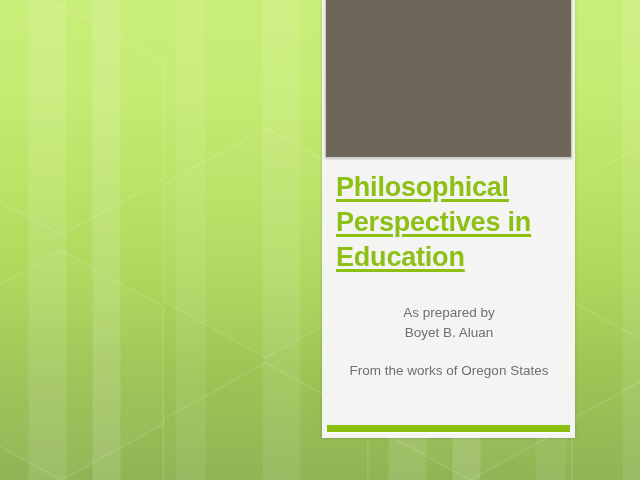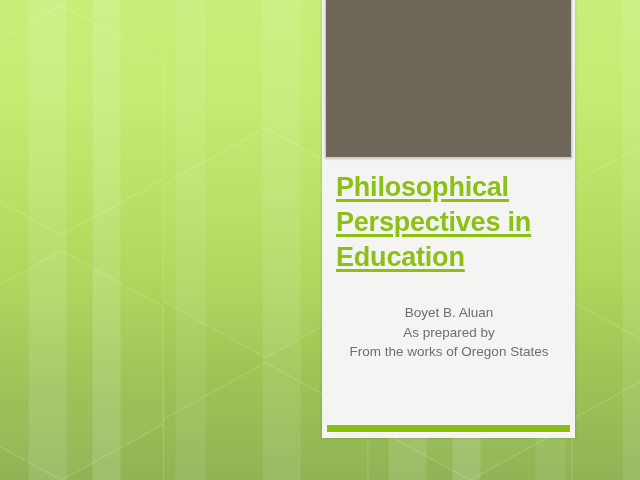--- a/index.html
+++ b/index.html
@@ -107,20 +107,21 @@
     left: 330px;
     top: 303px;
     width: 238px;
     text-align: center;
     color: #6f6f6f;
     font-size: 13.5px;
     line-height: 1.45;
   }
 
   .subtitle-group + .subtitle-group {
+    margin-top: 19px;
   }
 
   .accent-bar {
     position: absolute;
     left: 327px;
     top: 425px;
     width: 243px;
     height: 7px;
     background: #8cc010;
     box-shadow: 0 1px 0 rgba(255,255,255,0.85);
@@ -152,22 +153,22 @@
   </svg>
 
   <div class="panel"></div>
 
   <div class="picture-frame"></div>
 
   <div class="title">Philosophical Perspectives in Education</div>
 
   <div class="subtitle-block">
     <div class="subtitle-group">
+      <div>As prepared by</div>
       <div>Boyet B. Aluan</div>
-      <div>As prepared by</div>
     </div>
     <div class="subtitle-group">
       <div>From the works of Oregon States</div>
     </div>
   </div>
 
   <div class="accent-bar"></div>
 
 </div>
 

